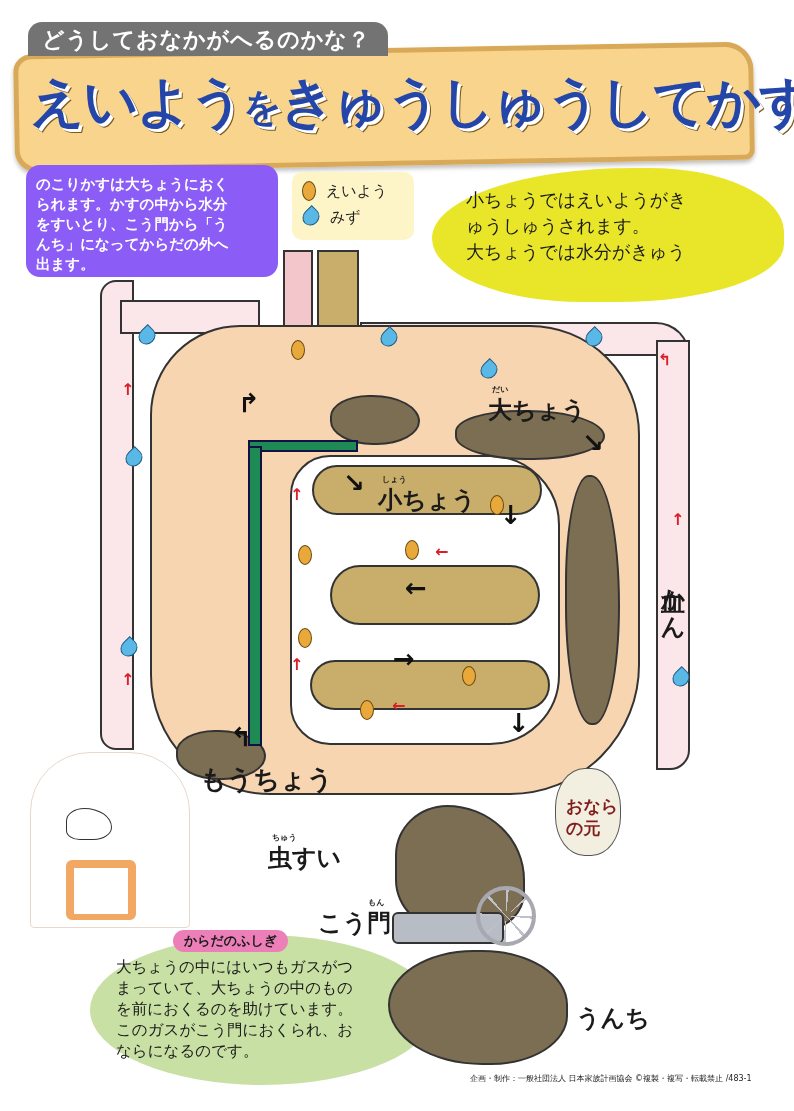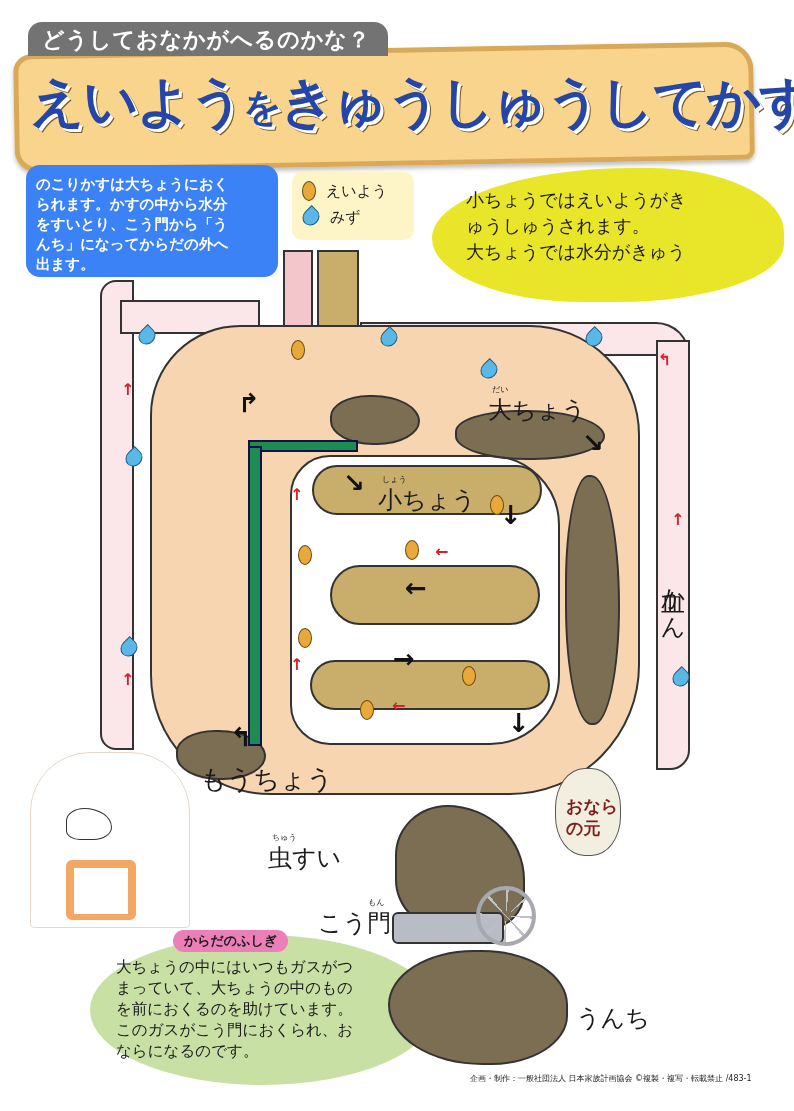--- a/index.html
+++ b/index.html
@@ -11,21 +11,21 @@
   .subtitle-pill { left: 28px; top: 22px; width: 360px; height: 34px; background: #737373; border-radius: 14px 14px 0 0;
                    color: #fff; font-size: 22px; font-weight: bold; padding: 3px 0 0 14px; letter-spacing: 1px; z-index: 3; }
   .title-banner { left: 14px; top: 48px; width: 740px; height: 118px; background: #f8d48c;
                   border-radius: 18px 28px 10px 22px; transform: rotate(-1deg);
                   box-shadow: inset 0 0 0 5px #d9a95a, 0 3px 4px rgba(0,0,0,0.25); z-index: 2; }
   .title-text { left: 30px; top: 66px; width: 720px; z-index: 4; font-size: 54px; font-weight: bold; color: #2446a8;
                 letter-spacing: -2px; text-shadow: 3px 3px 0 #ffffff, 4px 4px 0 #7a5a20; white-space: nowrap; }
   .title-text .small { font-size: 38px; }
 
   
-  .orange-box { left: 26px; top: 165px; width: 252px; height: 112px; background: #3b82f6; border-radius: 14px;
+  .orange-box { left: 26px; top: 165px; width: 252px; height: 112px; background: #8b5cf6; border-radius: 14px;
                 color: #fff; font-weight: bold; font-size: 14.5px; line-height: 20px; padding: 9px 10px; z-index: 5; }
 
   
   .legend { left: 292px; top: 172px; width: 122px; height: 68px; background: #fdf5c8; border-radius: 10px; padding: 6px 10px; z-index: 5; }
   .legend-row { display: flex; align-items: center; height: 26px; font-size: 15px; }
   .bean { width: 14px; height: 20px; background: #e8a93a; border: 1.5px solid #6b4a12; border-radius: 50%; margin-right: 10px; }
   .drop { width: 18px; height: 16px; background: #5ab8e6; border: 1.5px solid #1e5c84; border-radius: 50% 0 50% 50%; transform: rotate(-45deg); margin-right: 10px; }
 
   
   .cloud { left: 432px; top: 168px; width: 352px; height: 134px; background: #e9e62a; border-radius: 60% 40% 50% 45% / 55% 50% 45% 50%; z-index: 5; }
@@ -34,21 +34,21 @@
   
   .vessel { background: #fbe6ea; border: 2px solid #333; }
   .colon-body { left: 150px; top: 325px; width: 490px; height: 470px; background: #f7d5b0; border: 2px solid #333; border-radius: 90px 110px 130px 120px; z-index: 1; }
   .gut-inner { left: 290px; top: 455px; width: 270px; height: 290px; background: #ffffff; border: 2px solid #333; border-radius: 40px 70px 70px 40px; z-index: 2; }
   .small-int { background: #c8ae6a; border: 2px solid #333; border-radius: 40px; z-index: 3; }
   .poo { background: #7c6e52; border: 2px solid #333; border-radius: 45% 55% 50% 50%; z-index: 3; }
   .drop-icon { width: 18px; height: 16px; background: #5ab8e6; border: 1.5px solid #1e5c84; border-radius: 50% 0 50% 50%; transform: rotate(-45deg); z-index: 6; }
   .bean-icon { width: 14px; height: 20px; background: #e8a93a; border: 1.5px solid #6b4a12; border-radius: 50%; z-index: 6; }
   .arrow-red { color: #d8202a; font-size: 16px; font-weight: bold; z-index: 6; }
   .arrow-black { color: #111; font-size: 26px; font-weight: bold; z-index: 6; }
-  .label-big { font-weight: normal; font-size: 24px; z-index: 7; color: #1a1a1a; }
+  .label-big { font-weight: bold; font-size: 24px; z-index: 7; color: #1a1a1a; }
   .ruby { font-size: 8px; display: block; text-align: left; line-height: 9px; height: 9px; padding-left: 4px; }
   .belt { left: 248px; top: 446px; width: 14px; height: 300px; background: #1e8a54; border: 2px solid #114; z-index: 5; }
   .belt-h { left: 248px; top: 440px; width: 110px; height: 12px; background: #1e8a54; border: 2px solid #114; z-index: 5; }
 
   
   .body-outline { left: 30px; top: 752px; width: 160px; height: 176px; border: 1.5px solid #e8d8cc; border-radius: 60px 60px 4px 4px; background: #fff; z-index: 2; }
   .body-colon { left: 66px; top: 860px; width: 70px; height: 60px; border: 8px solid #f2a763; border-bottom-width: 6px; border-radius: 6px; z-index: 3; }
 
   
   .green-ellipse { left: 90px; top: 935px; width: 345px; height: 150px; background: #c8e0a4; border-radius: 50%; z-index: 2; }

